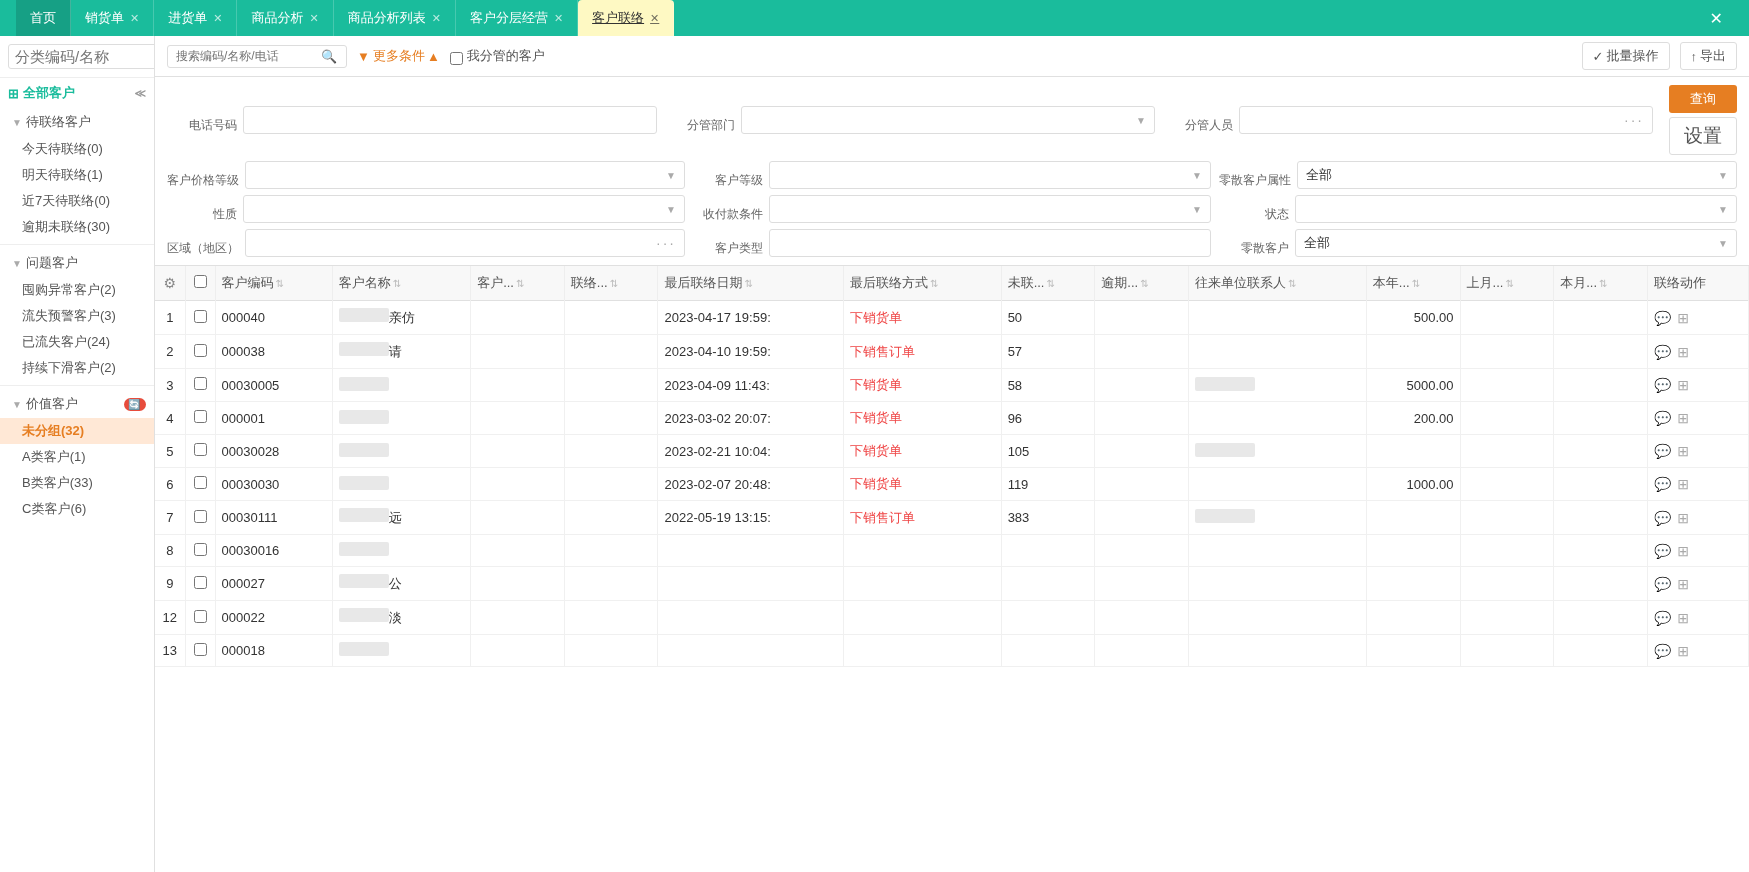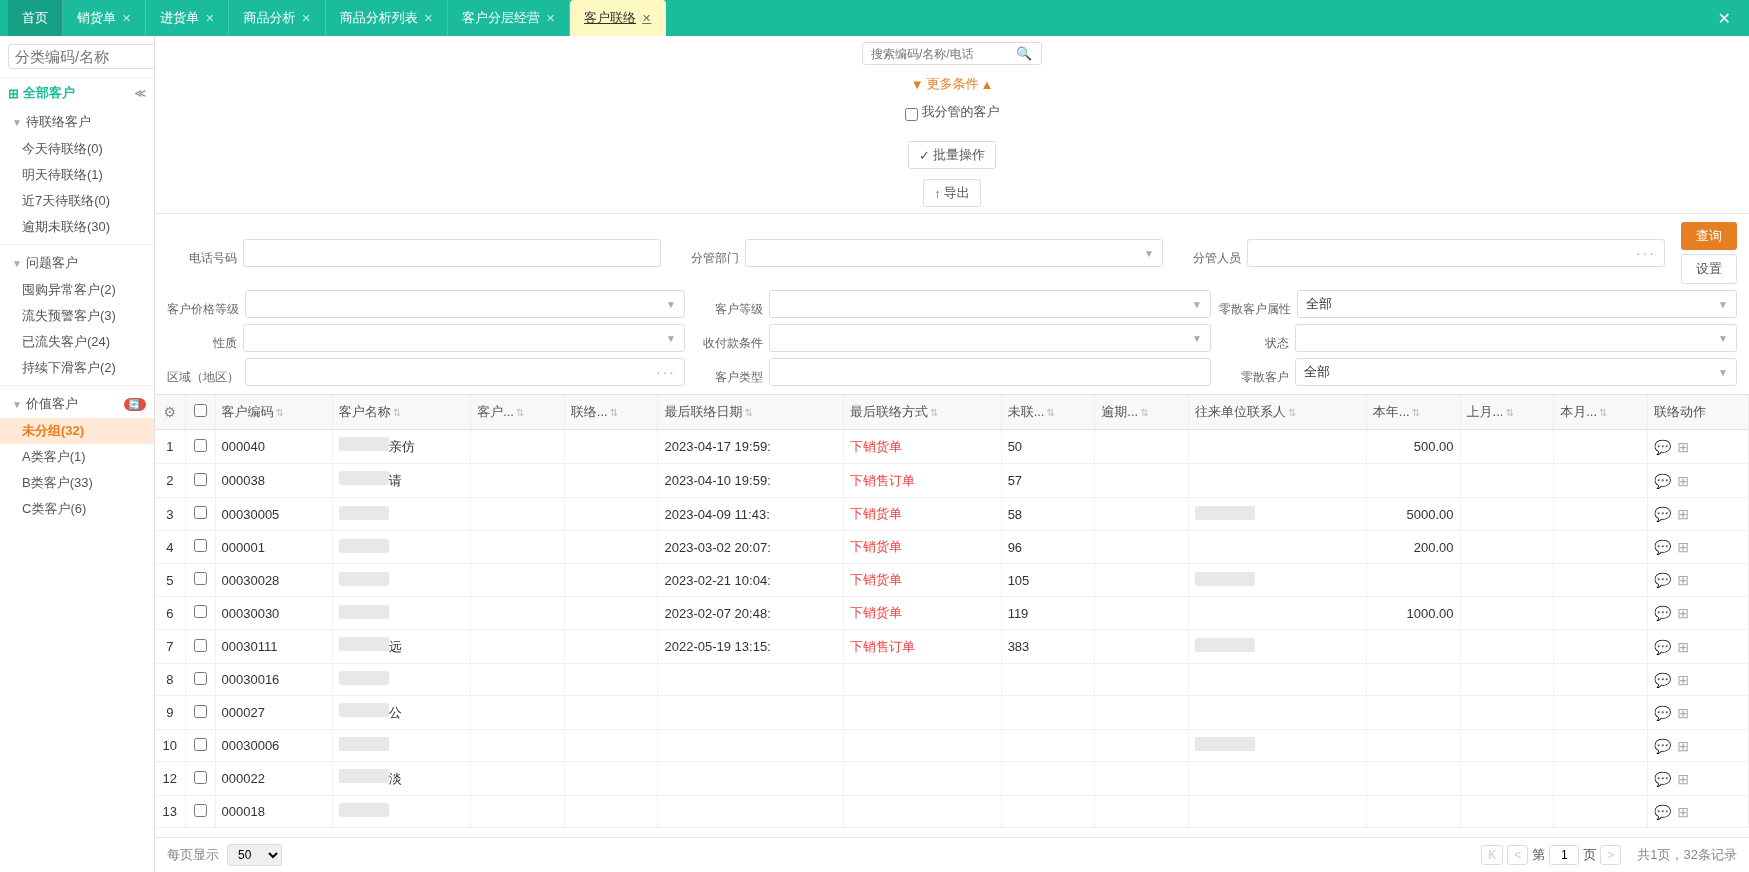--- a/index.html
+++ b/index.html
@@ -4,21 +4,21 @@
   <style>
     * { box-sizing: border-box; margin: 0; padding: 0; font-family: 'Microsoft YaHei', Arial, sans-serif; font-size: 13px; }
     body { background: #f5f5f5; overflow: hidden; }
 
     
     .top-nav {
       display: flex;
       align-items: center;
       background: #1abc9c;
       height: 36px;
-      padding: 0 8px;
+      padding: 0 16px;
       text-align: center;
     }
     .top-nav .tab {
       display: flex;
       align-items: center;
       padding: 0 14px;
       height: 36px;
       color: #fff;
       cursor: pointer;
       font-size: 13px;
@@ -112,21 +112,20 @@
     }
 
     
     .filter-bar {
       display: flex;
       align-items: center;
       padding: 6px 12px;
       background: #fff;
       border-bottom: 1px solid #e0e0e0;
       gap: 10px;
-      flex-direction: column;
     }
     .filter-bar .search-box {
       display: flex;
       align-items: center;
       border: 1px solid #ddd;
       border-radius: 3px;
       padding: 3px 8px;
       width: 180px;
     }
     .filter-bar .search-box input { border: none; outline: none; font-size: 12px; width: 100%; }
@@ -190,21 +189,21 @@
       font-size: 13px;
       white-space: nowrap;
     }
     .btn-reset {
       background: #fff;
       color: #555;
       border: 1px solid #ddd;
       border-radius: 3px;
       padding: 5px 14px;
       cursor: pointer;
-      font-size: 13px;
+      font-size: 19px;
       white-space: nowrap;
     }
 
     
     .table-container {
       flex: 1;
       overflow: auto;
       background: #fff;
     }
     table {
@@ -788,42 +787,20 @@
               <td class="num"></td>
               <td class="num"></td>
               <td>
                 <div class="action-icons">
                   <span class="action-icon">💬</span>
                   <span class="action-icon">⊞</span>
                 </div>
               </td>
             </tr>
             <tr>
-              <td class="center">10</td>
-              <td class="center"><input type="checkbox" style=""></td>
-              <td>00030006</td>
-              <td><span class="blurred" style="min-width: 50px;"></span></td>
-              <td></td>
-              <td></td>
-              <td></td>
-              <td></td>
-              <td></td>
-              <td></td>
-              <td><span class="blurred" style="min-width: 60px;"></span></td>
-              <td class="num"></td>
-              <td class="num"></td>
-              <td class="num"></td>
-              <td>
-                <div class="action-icons">
-                  <span class="action-icon">💬</span>
-                  <span class="action-icon">⊞</span>
-                </div>
-              </td>
-            </tr>
-            <tr>
               <td class="center">12</td>
               <td class="center"><input type="checkbox" style=""></td>
               <td>000022</td>
               <td><span class="blurred" style="min-width: 50px;"></span>淡</td>
               <td></td>
               <td></td>
               <td></td>
               <td></td>
               <td></td>
               <td></td>
@@ -857,33 +834,15 @@
                 <div class="action-icons">
                   <span class="action-icon">💬</span>
                   <span class="action-icon">⊞</span>
                 </div>
               </td>
             </tr>
           </tbody>
       </table>
     </div>
 
-    <div class="table-footer">
-      <span class="page-size-label">每页显示</span>
-      <select class="page-size-select">
-        <option>50</option>
-        <option>100</option>
-        <option>200</option>
-      </select>
-      <div class="spacer"></div>
-      <div class="pagination">
-        <button class="page-btn disabled">K</button>
-        <button class="page-btn disabled">&lt;</button>
-        <span>第</span>
-        <input type="text" class="page-input" value="1" style="">
-        <span>页</span>
-        <button class="page-btn disabled">&gt;</button>
-        <span class="total-info">共1页，32条记录</span>
-      </div>
-    </div>
 
   </div>
 </div>
 
 </body></html>

